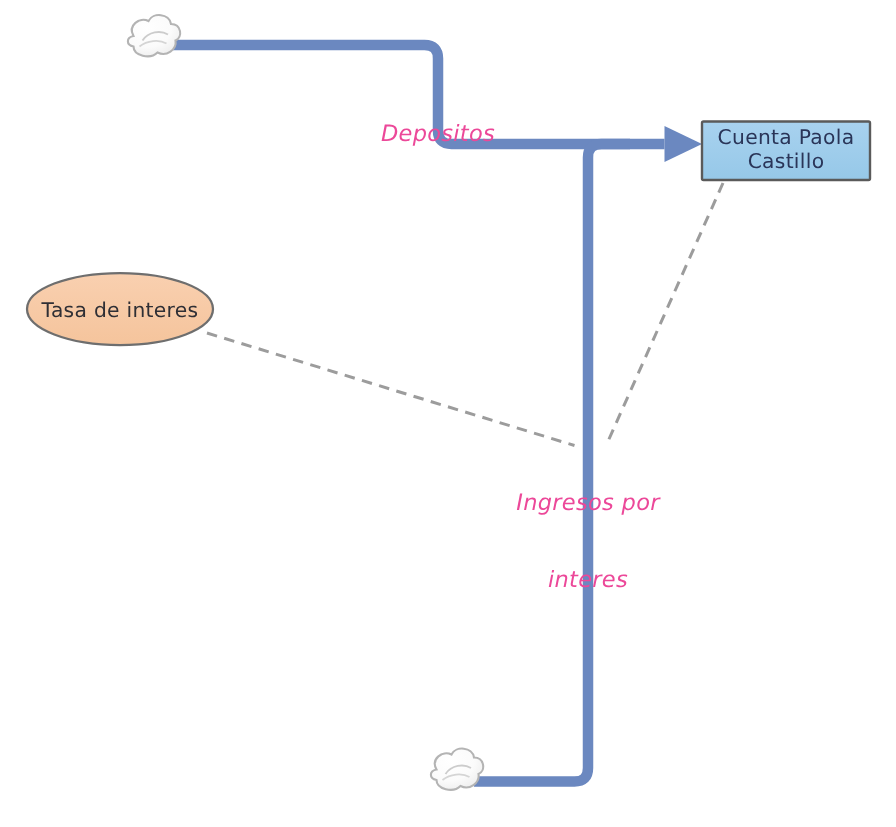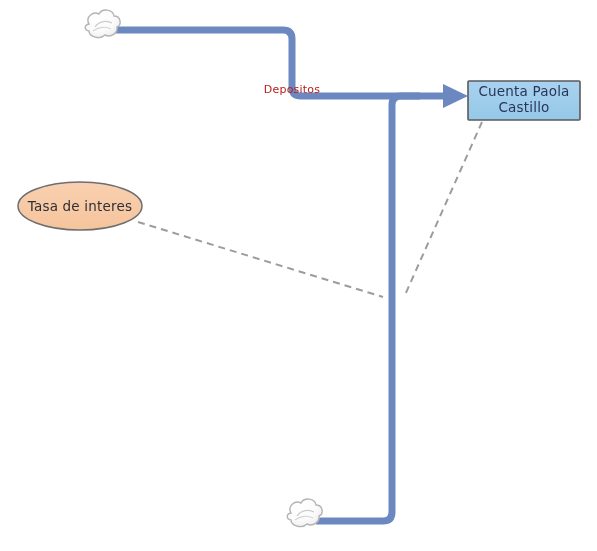--- a/index.html
+++ b/index.html
@@ -22,27 +22,28 @@
   }
   svg.diagram {
     position: absolute;
     left: 0; top: 0;
     width: 597px;
     height: 551px;
     display: block;
   }
   .flow-label {
     position: absolute;
-    color: #b91c1c;
+    color: #ec4899;
     font-family: "DejaVu Sans", sans-serif;
-    font-size: 11px;
+    font-size: 15px;
     line-height: 17px;
     text-align: center;
     white-space: pre;
     letter-spacing: 0.2px;
+    font-style: italic;
   }
   .node-label {
     font-family: "DejaVu Sans", sans-serif;
     fill: #2a3558;
     font-size: 13.5px;
     text-anchor: middle;
     letter-spacing: 0.2px;
   }
   .node-label-ellipse {
     fill: #2f2f35;
@@ -125,15 +126,17 @@
       <ellipse cx="80" cy="206" rx="62" ry="24" fill="url(#varGrad)" stroke="#6e6e6e" stroke-width="1.5"></ellipse>
       <text class="node-label node-label-ellipse" x="80" y="211">Tasa de interes</text>
     </g>
   </svg>
 
   <div class="flow-label" style="left:244px; top:47px; width:96px;">
     <div>Depositos</div>
   </div>
 
   <div class="flow-label" style="left:339px; top:293px; width:106px;">
+    <div>Ingresos por</div>
+    <div>interes</div>
   </div>
 
 </div>
 
 </body></html>

